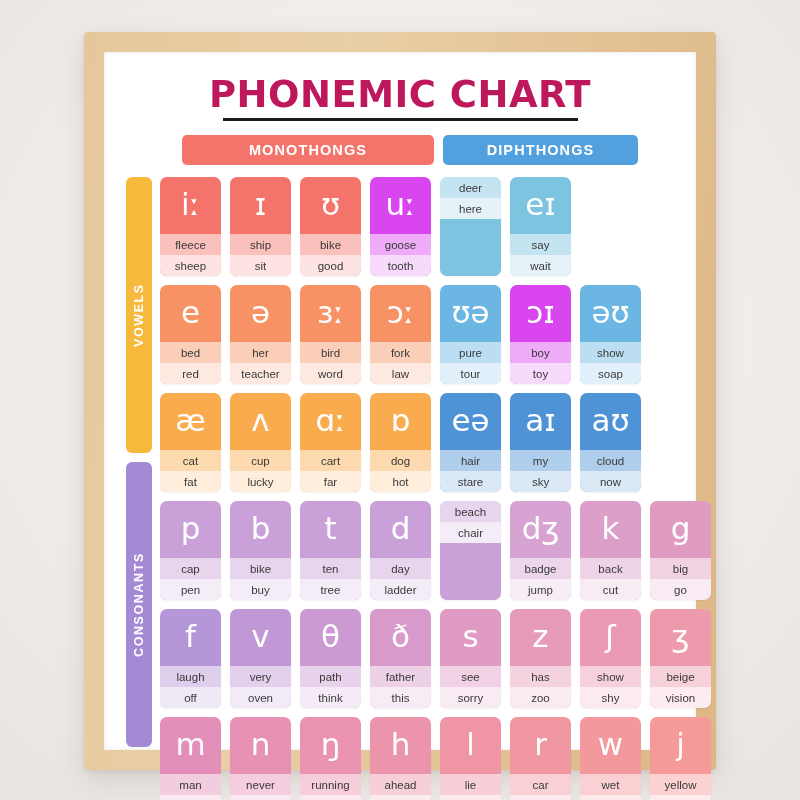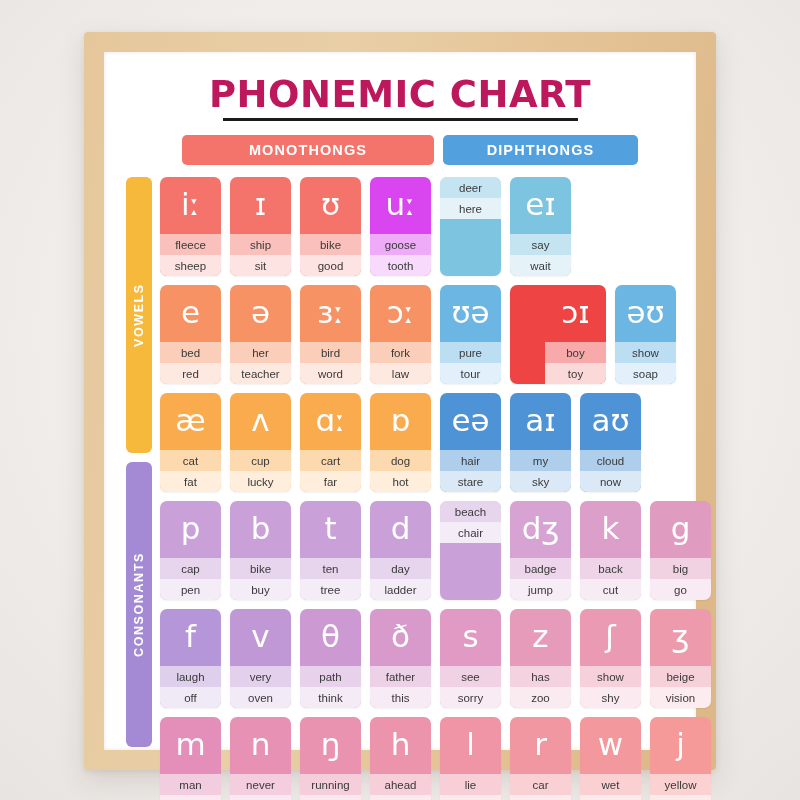--- a/index.html
+++ b/index.html
@@ -232,21 +232,21 @@
                 <div class="cell" style="background: rgb(247, 146, 100);">
                   <div class="sym">ɔː</div>
                   <div class="ex e1">fork</div>
                   <div class="ex e2">law</div>
                 </div>
                 <div class="cell" style="background: rgb(108, 182, 227);">
                   <div class="sym">ʊə</div>
                   <div class="ex e1">pure</div>
                   <div class="ex e2">tour</div>
                 </div>
-                <div class="cell" style="background: #ef4444; padding-left: 35px;">
+                <div class="cell" style="background: #d946ef;">
                   <div class="sym">ɔɪ</div>
                   <div class="ex e1">boy</div>
                   <div class="ex e2">toy</div>
                 </div>
                 <div class="cell" style="background: rgb(108, 182, 227);">
                   <div class="sym">əʊ</div>
                   <div class="ex e1">show</div>
                   <div class="ex e2">soap</div>
                 </div>
               </div>

